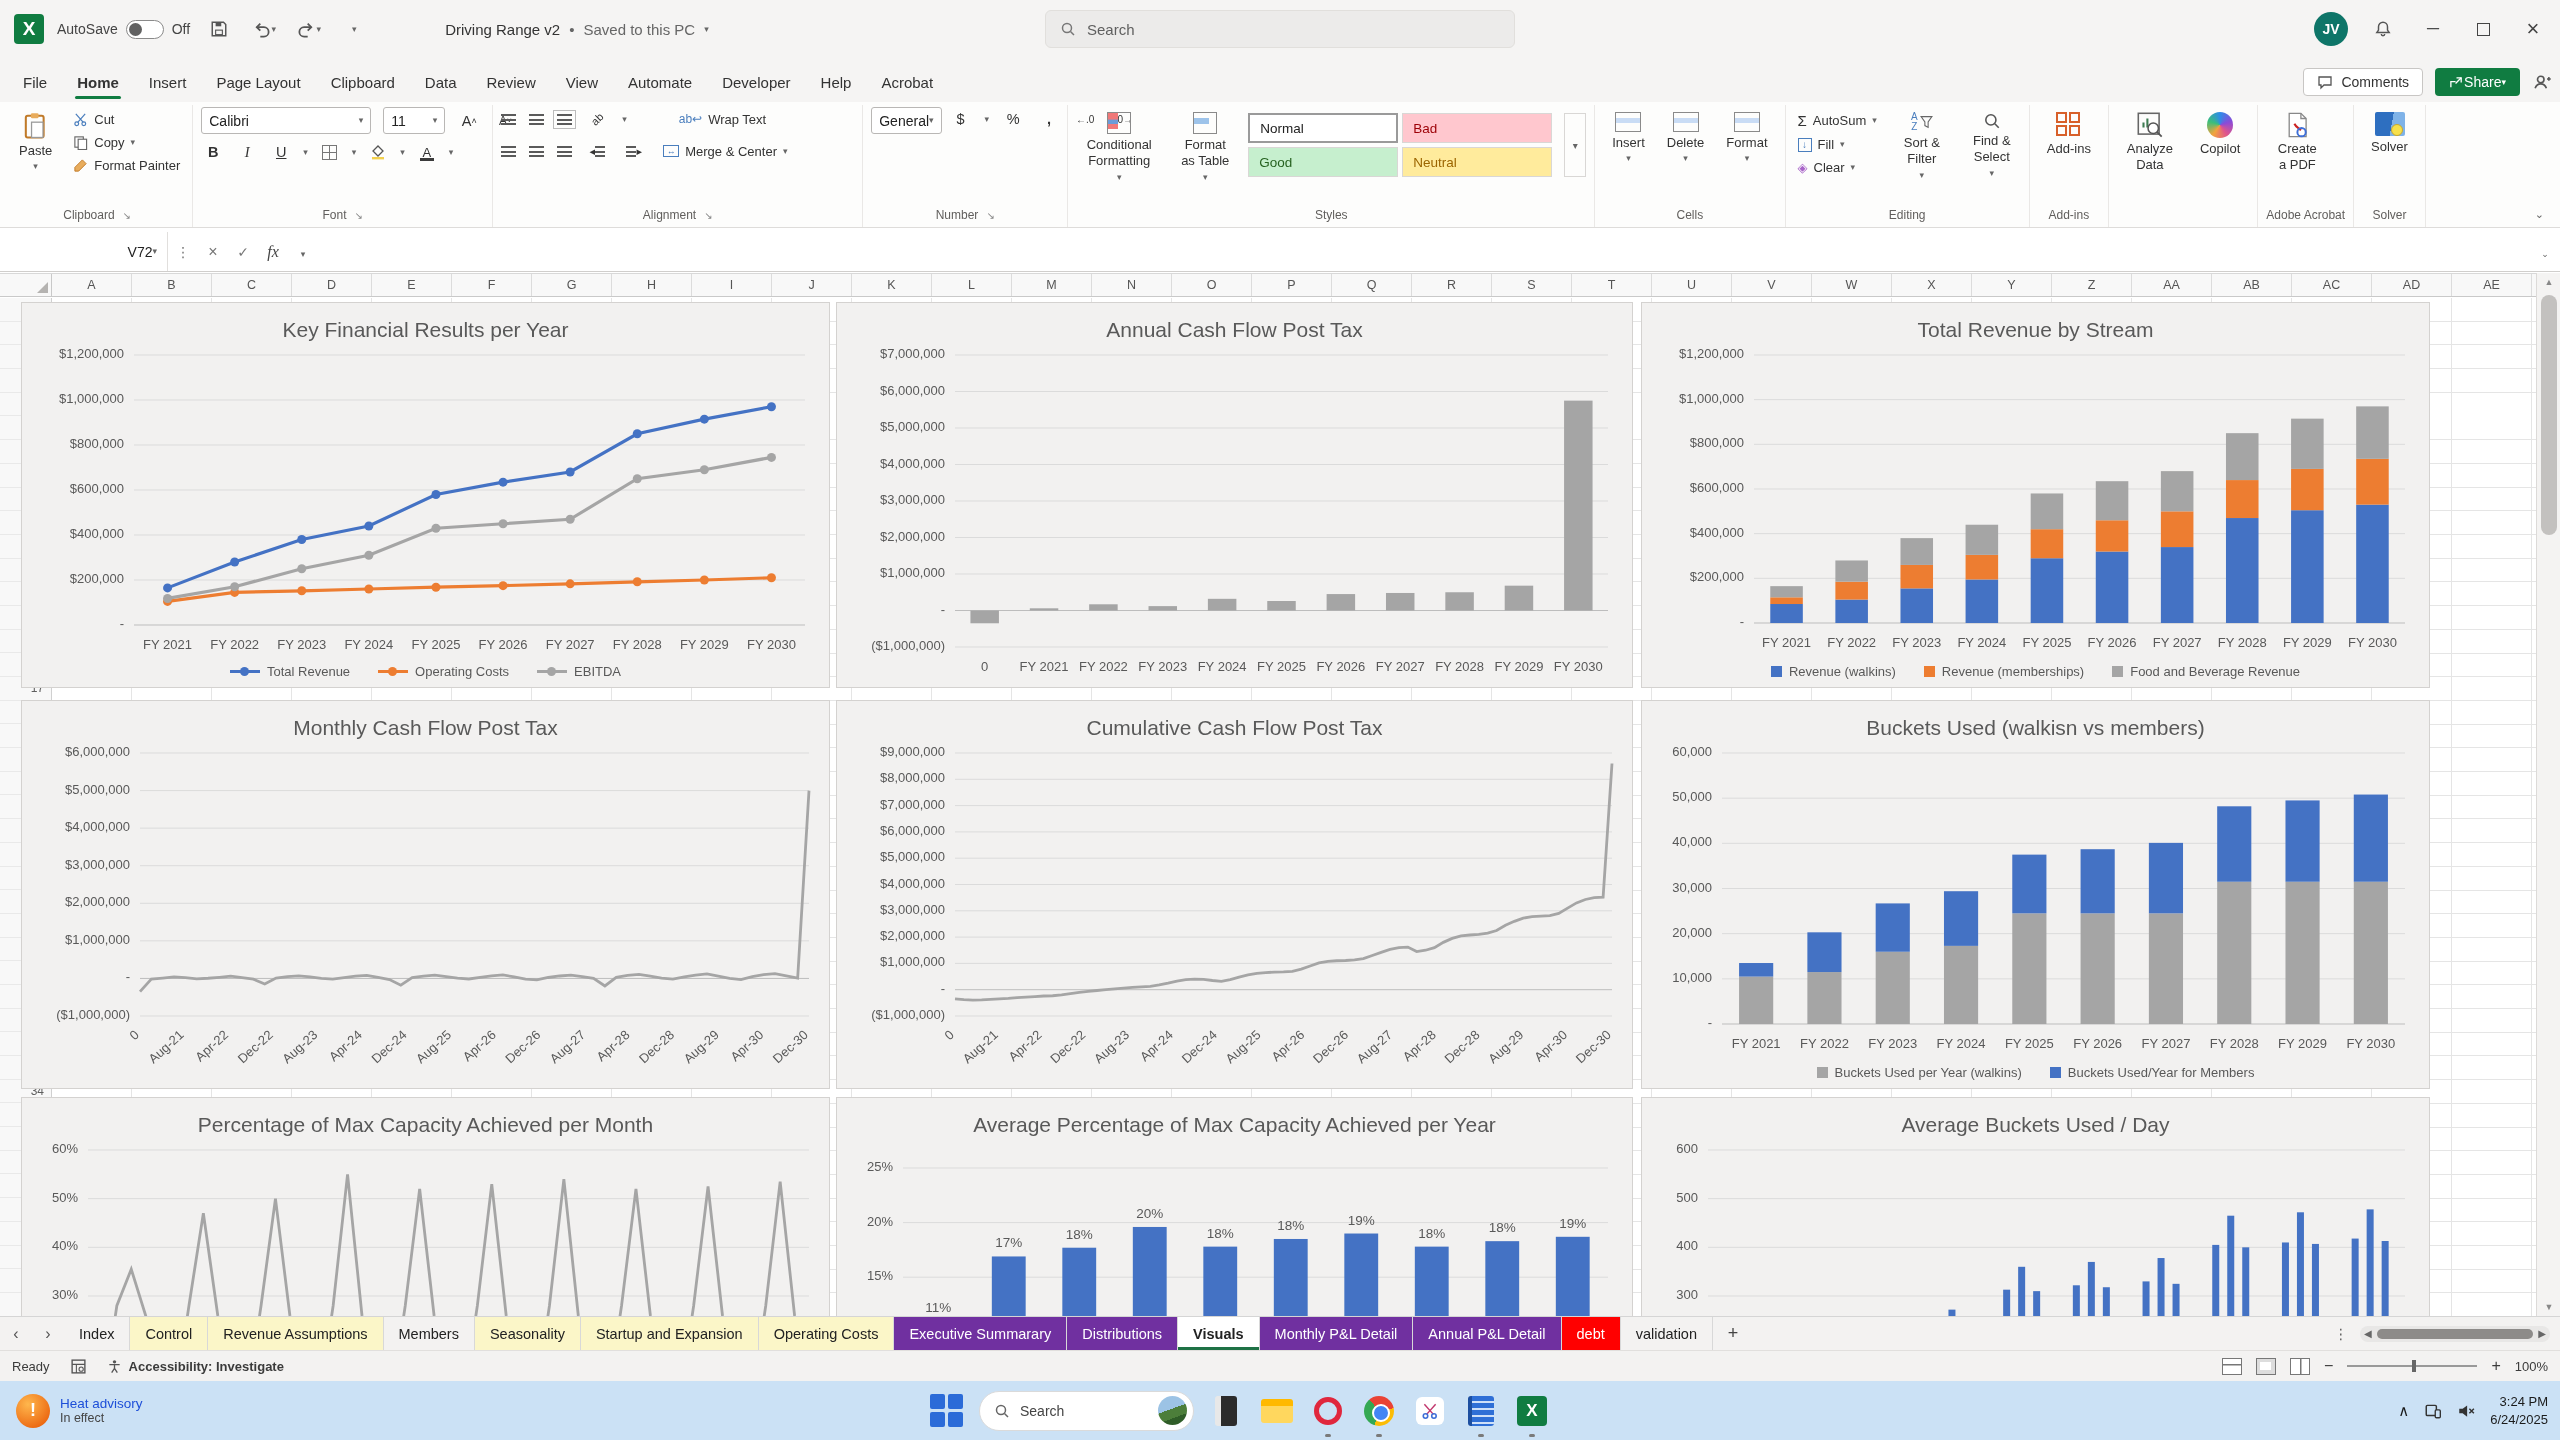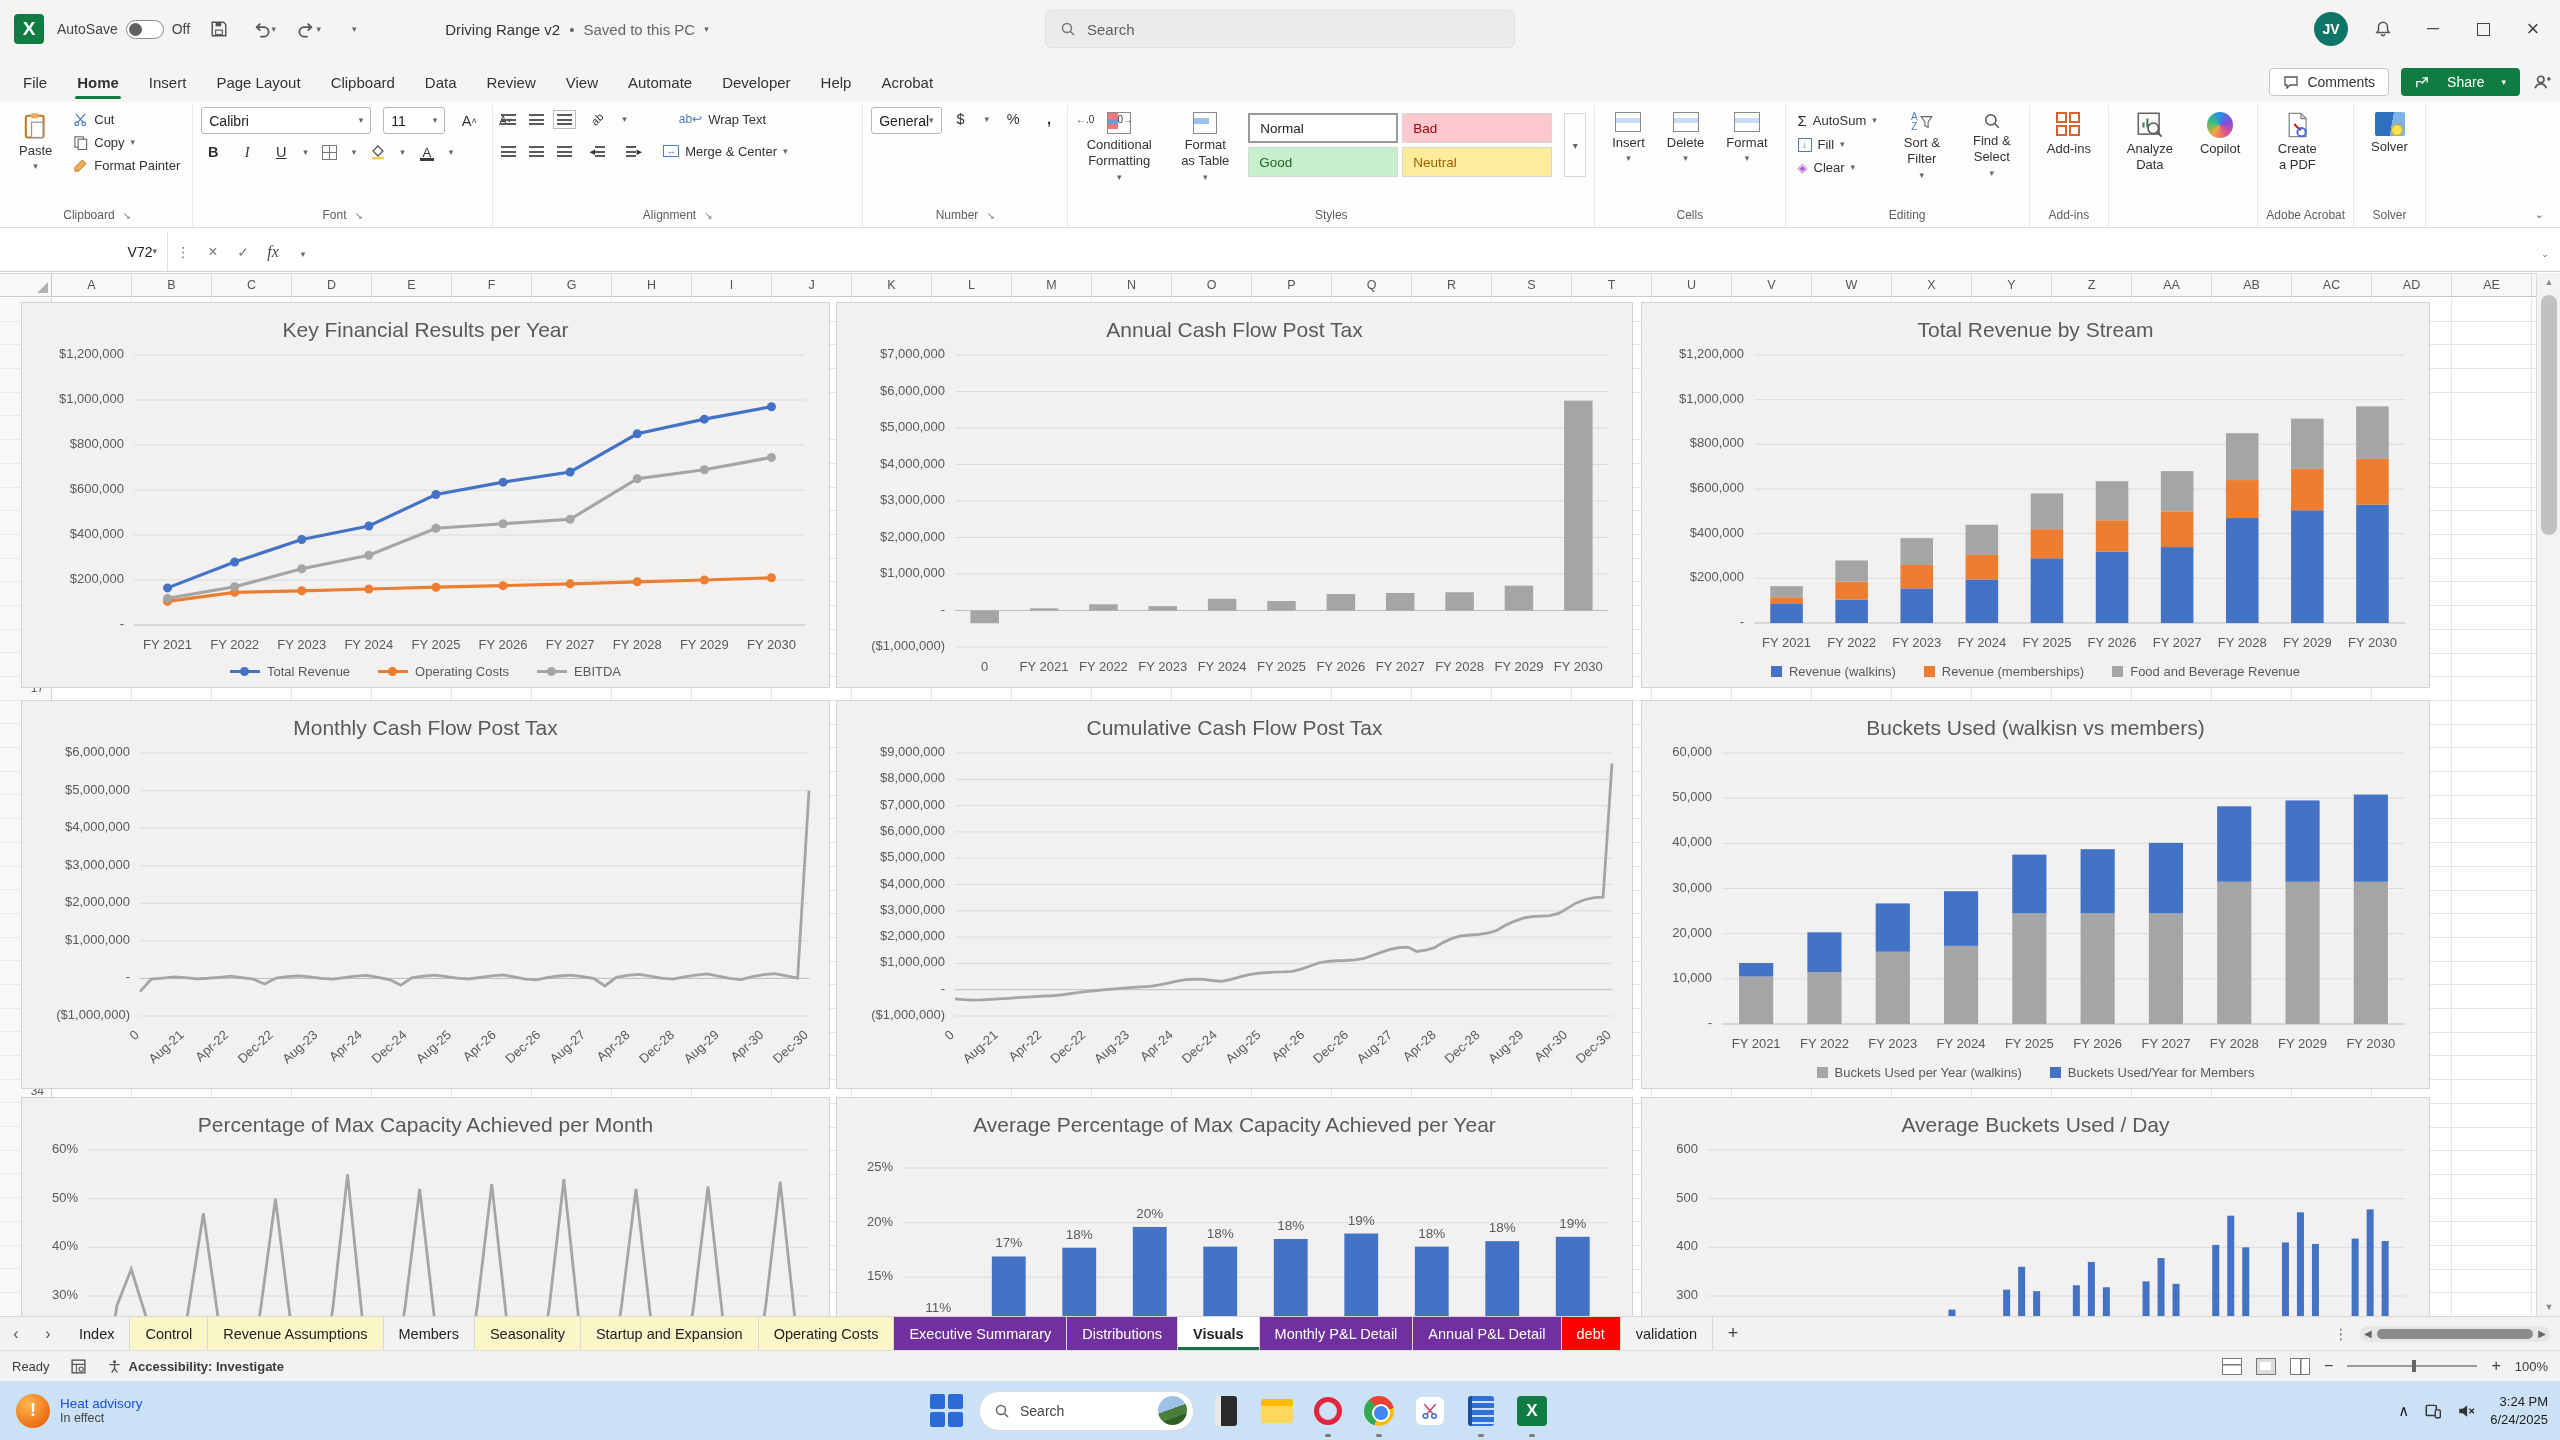--- a/index.html
+++ b/index.html
@@ -20,21 +20,21 @@
 .tb-right{position:absolute;right:4px;top:0;height:58px;display:flex;align-items:center;gap:4px}
 .avatar{width:34px;height:34px;border-radius:50%;background:#0E7568;color:#fff;font-size:14px;font-weight:bold;display:flex;align-items:center;justify-content:center;margin-right:8px}
 .winbtn{width:46px;height:46px;display:flex;align-items:center;justify-content:center;font-size:17px;color:#444}
 
 .menubar{position:absolute;top:58px;left:0;right:0;height:44px;background:#F5F4F3;display:flex;align-items:flex-end;padding:0 8px}
 .mtab{padding:9px 15px 11px;font-size:15px;color:#333;position:relative;white-space:nowrap}
 .mtab.active{font-weight:bold}
 .mtab.active::after{content:"";position:absolute;left:13px;right:13px;bottom:3px;height:3px;background:#107C41;border-radius:2px}
 .menubar-right{margin-left:auto;display:flex;align-items:center;gap:12px;padding-bottom:6px}
 .btn-comments{border:1px solid #C8C6C4;background:#fff;border-radius:4px;padding:5px 13px;display:flex;gap:8px;align-items:center;font-size:14px;color:#333}
-.btn-share{background:#107C41;color:#fff;border-radius:4px;padding:6px 14px;display:flex;gap:17px;align-items:center;font-size:14px}
+.btn-share{background:#107C41;color:#fff;border-radius:4px;padding:6px 14px;display:flex;gap:0;align-items:center;font-size:14px}
 
 .ribbon{position:absolute;top:102px;left:0;right:0;height:126px;background:#FDFDFC;border-bottom:1px solid #DEDCDA;display:flex;align-items:stretch;padding:3px 2px 0}
 .rgroup{display:flex;flex-direction:column;position:relative;padding:2px 8px 0;border-right:1px solid #EAE8E6}
 .rbody{flex:1;display:flex;align-items:flex-start;gap:8px}
 .glabel{height:24px;font-size:12px;color:#605E5C;display:flex;align-items:center;justify-content:center;gap:8px}
 .launcher{font-size:10px;color:#888}
 .bigbtn{display:flex;flex-direction:column;align-items:center;gap:3px;padding:5px 9px;font-size:13px;color:#333;text-align:center;line-height:1.25}
 .scol{display:flex;flex-direction:column;gap:4px;padding-top:3px}
 .sbtn{display:flex;align-items:center;gap:6px;font-size:13px;color:#333;padding:2px 4px;white-space:nowrap}
 .irow{display:flex;align-items:center;gap:12px}

